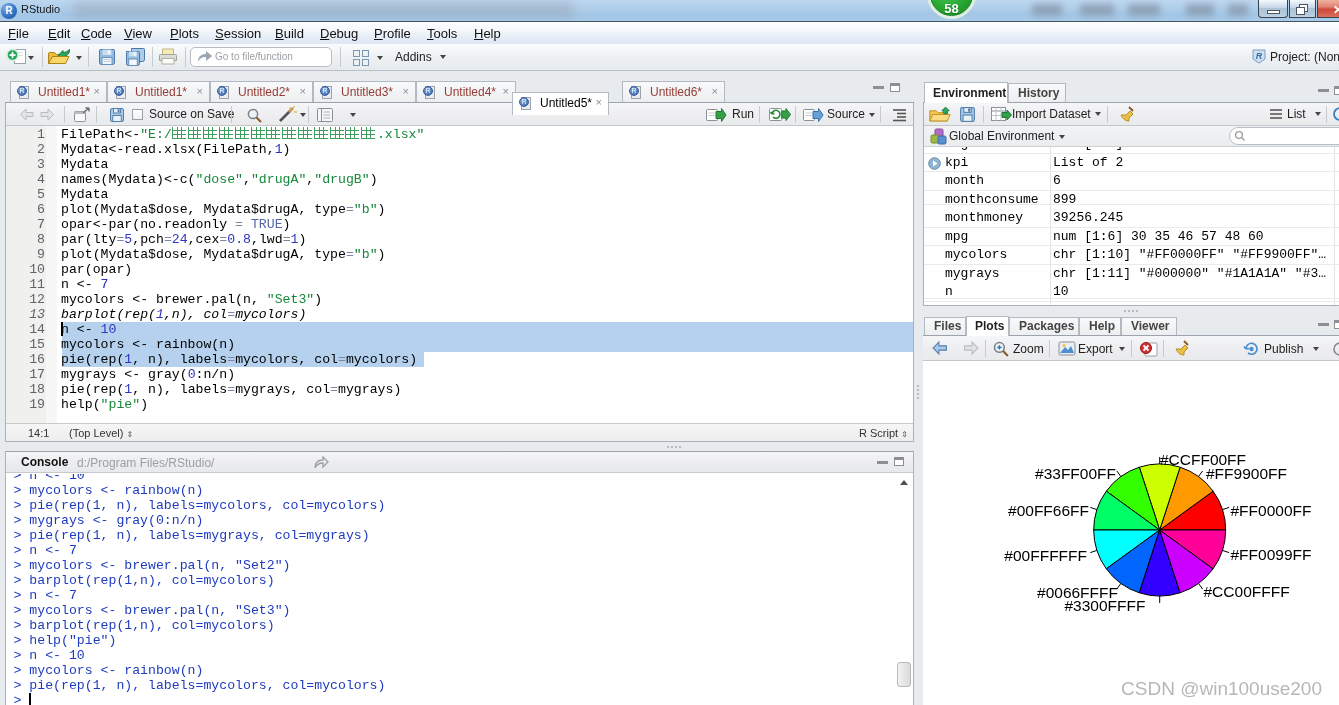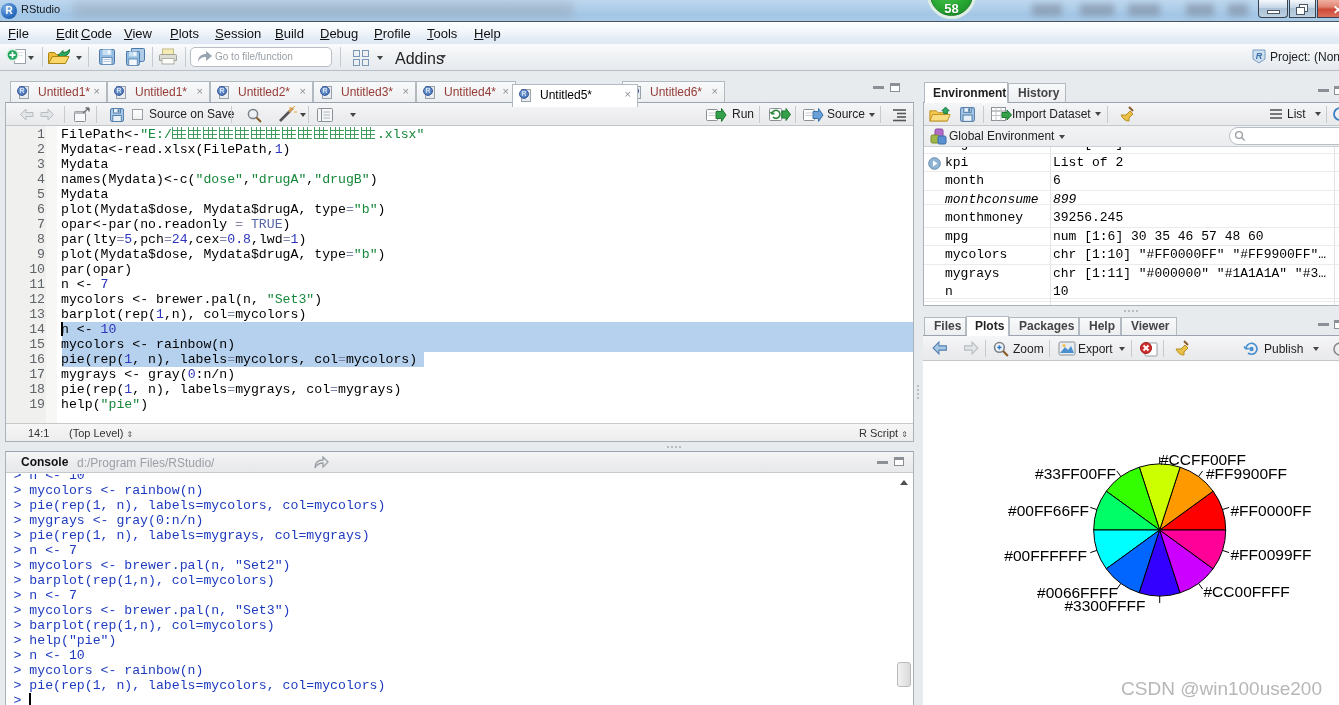--- a/index.html
+++ b/index.html
@@ -77,21 +77,21 @@
 <div id="btnmax" class="winbtn abs">
     <div class="abs" style="left:9px;top:4px;width:9px;height:8px;background:#fff;border:1px solid #4a5560;"></div>
     <div class="abs" style="left:6px;top:7px;width:9px;height:8px;background:#fff;border:1px solid #4a5560;"></div>
   </div>
 <div id="btnclose" class="winbtn abs">
     <div class="abs" style="left:15px;top:3px;color:#fff;font-size:12px;font-weight:bold;">✕</div>
   </div>
 
 <div id="menubar" class="abs">
   <span style="left:8px;"><u>F</u>ile</span>
-  <span style="left:56px;"><u>E</u>dit</span>
+  <span style="left:48px;"><u>E</u>dit</span>
   <span style="left:81px;"><u>C</u>ode</span>
   <span style="left:124px;"><u>V</u>iew</span>
   <span style="left:170px;"><u>P</u>lots</span>
   <span style="left:215px;"><u>S</u>ession</span>
   <span style="left:275px;"><u>B</u>uild</span>
   <span style="left:320px;"><u>D</u>ebug</span>
   <span style="left:374px;"><u>P</u>rofile</span>
   <span style="left:427px;"><u>T</u>ools</span>
   <span style="left:474px;"><u>H</u>elp</span>
 </div>
@@ -149,21 +149,21 @@
       </svg>
   </div>
   <div class="tsep abs" style="left:42px;"></div>
   <div class="tsep abs" style="left:88px;"></div>
   <div class="tsep abs" style="left:152px;"></div>
   <div class="tsep abs" style="left:185px;"></div>
   <div class="tsep abs" style="left:340px;"></div>
   <div id="gotobox" class="abs"><svg style="position:absolute;left:6px;top:3px;" width="16" height="12" viewBox="0 0 16 12">
         <path d="M1 11 C1 5,5 3,9 3 L9 0 L15 5 L9 10 L9 6 C5 6,3 7,1 11 Z" fill="#9aa4ae"></path>
       </svg><span style="margin-left:24px;">Go to file/function</span></div>
-  <span class="abs" style="left:395px;top:6px;font-size:16px;color:#222;">Addins</span>
+  <span class="abs" style="left:395px;top:6px;font-size:12px;color:#222;">Addins</span>
   <div class="caret abs" style="left:440px;top:11px;"></div>
   <span class="abs" style="left:1270px;top:6px;font-size:12px;color:#222;white-space:nowrap;">Project: (Non</span>
 </div>
 
 <div class="abs" id="editorPane" style="left:5px;top:80px;width:909px;height:361px;">
 
   <div class="abs" style="left:0;top:22px;width:909px;height:1px;background:#9ba4ae;"></div>
   <div class="tab" style="left:5px;top:1px;width:97px;height:21px;">
       <span class="ticon"></span>
       <span class="tlabel">Untitled1*</span>
@@ -182,21 +182,21 @@
   <div class="tab" style="left:308px;top:1px;width:103px;height:21px;">
       <span class="ticon"></span>
       <span class="tlabel">Untitled3*</span>
       <span class="tx">×</span>
     </div>
   <div class="tab" style="left:411px;top:1px;width:100px;height:21px;">
       <span class="ticon"></span>
       <span class="tlabel">Untitled4*</span>
       <span class="tx">×</span>
     </div>
-  <div class="tab active" style="left:507px;top:4px;width:126px;height:23px;z-index:3;">
+  <div class="tab active" style="left:507px;top:12px;width:97px;height:23px;z-index:3;">
       <span class="ticon"></span>
       <span class="tlabel">Untitled5*</span>
       <span class="tx">×</span>
     </div>
   <div class="tab" style="left:617px;top:1px;width:103px;height:21px;">
       <span class="ticon"></span>
       <span class="tlabel">Untitled6*</span>
       <span class="tx">×</span>
     </div>
   <div class="abs" style="left:868px;top:6px;width:11px;height:3px;background:#8a9096;"></div>
@@ -331,21 +331,21 @@
           <span class="c">par(opar)</span>
         </div>
       <div class="cl" style="top:151.5px;">
           <span class="g">11</span>
           <span class="c">n &lt;- <span class="nu">7</span></span>
         </div>
       <div class="cl" style="top:166.5px;">
           <span class="g">12</span>
           <span class="c">mycolors &lt;- brewer.pal(n, <span class="s">"Set3"</span>)</span>
         </div>
-      <div class="cl" style="top:181.5px;">
+      <div class="cl" style="top:181.5px;font-style:italic;">
           <span class="g">13</span>
           <span class="c">barplot(rep(<span class="nu">1</span>,n), col<span class="op">=</span>mycolors)</span>
         </div>
       <div class="cl" style="top:196.5px;">
           <span class="g">14</span>
           <span class="c">n &lt;- <span class="nu">10</span></span>
         </div>
       <div class="cl" style="top:211.5px;">
           <span class="g">15</span>
           <span class="c">mycolors &lt;- rainbow(n)</span>
@@ -489,21 +489,21 @@
             <circle cx="6.5" cy="6.5" r="5.8" fill="#8fb4d4" stroke="#6b8cab" stroke-width="1"></circle>
             <path d="M5 3.5 L9.5 6.5 L5 9.5 Z" fill="#fff"></path>
           </svg>
         <span class="ename">kpi</span>
           <span class="eval">List of 2</span>
         </div>
       <div class="erow" style="top:25px;height:18.5px;line-height:18.5px;">
           <span class="ename">month</span>
           <span class="eval">6</span>
         </div>
-      <div class="erow" style="top:43.5px;height:14px;line-height:18.5px;font-style:italic;">
+      <div class="erow" style="top:43.5px;height:14px;line-height:18.5px;">
           <span class="ename">monthconsume</span>
           <span class="eval">899</span>
         </div>
       <div class="erow" style="top:62px;height:18.5px;line-height:18.5px;">
           <span class="ename">monthmoney</span>
           <span class="eval">39256.245</span>
         </div>
       <div class="erow" style="top:80.5px;height:18.5px;line-height:18.5px;">
           <span class="ename">mpg</span>
           <span class="eval">num [1:6] 30 35 46 57 48 60</span>

